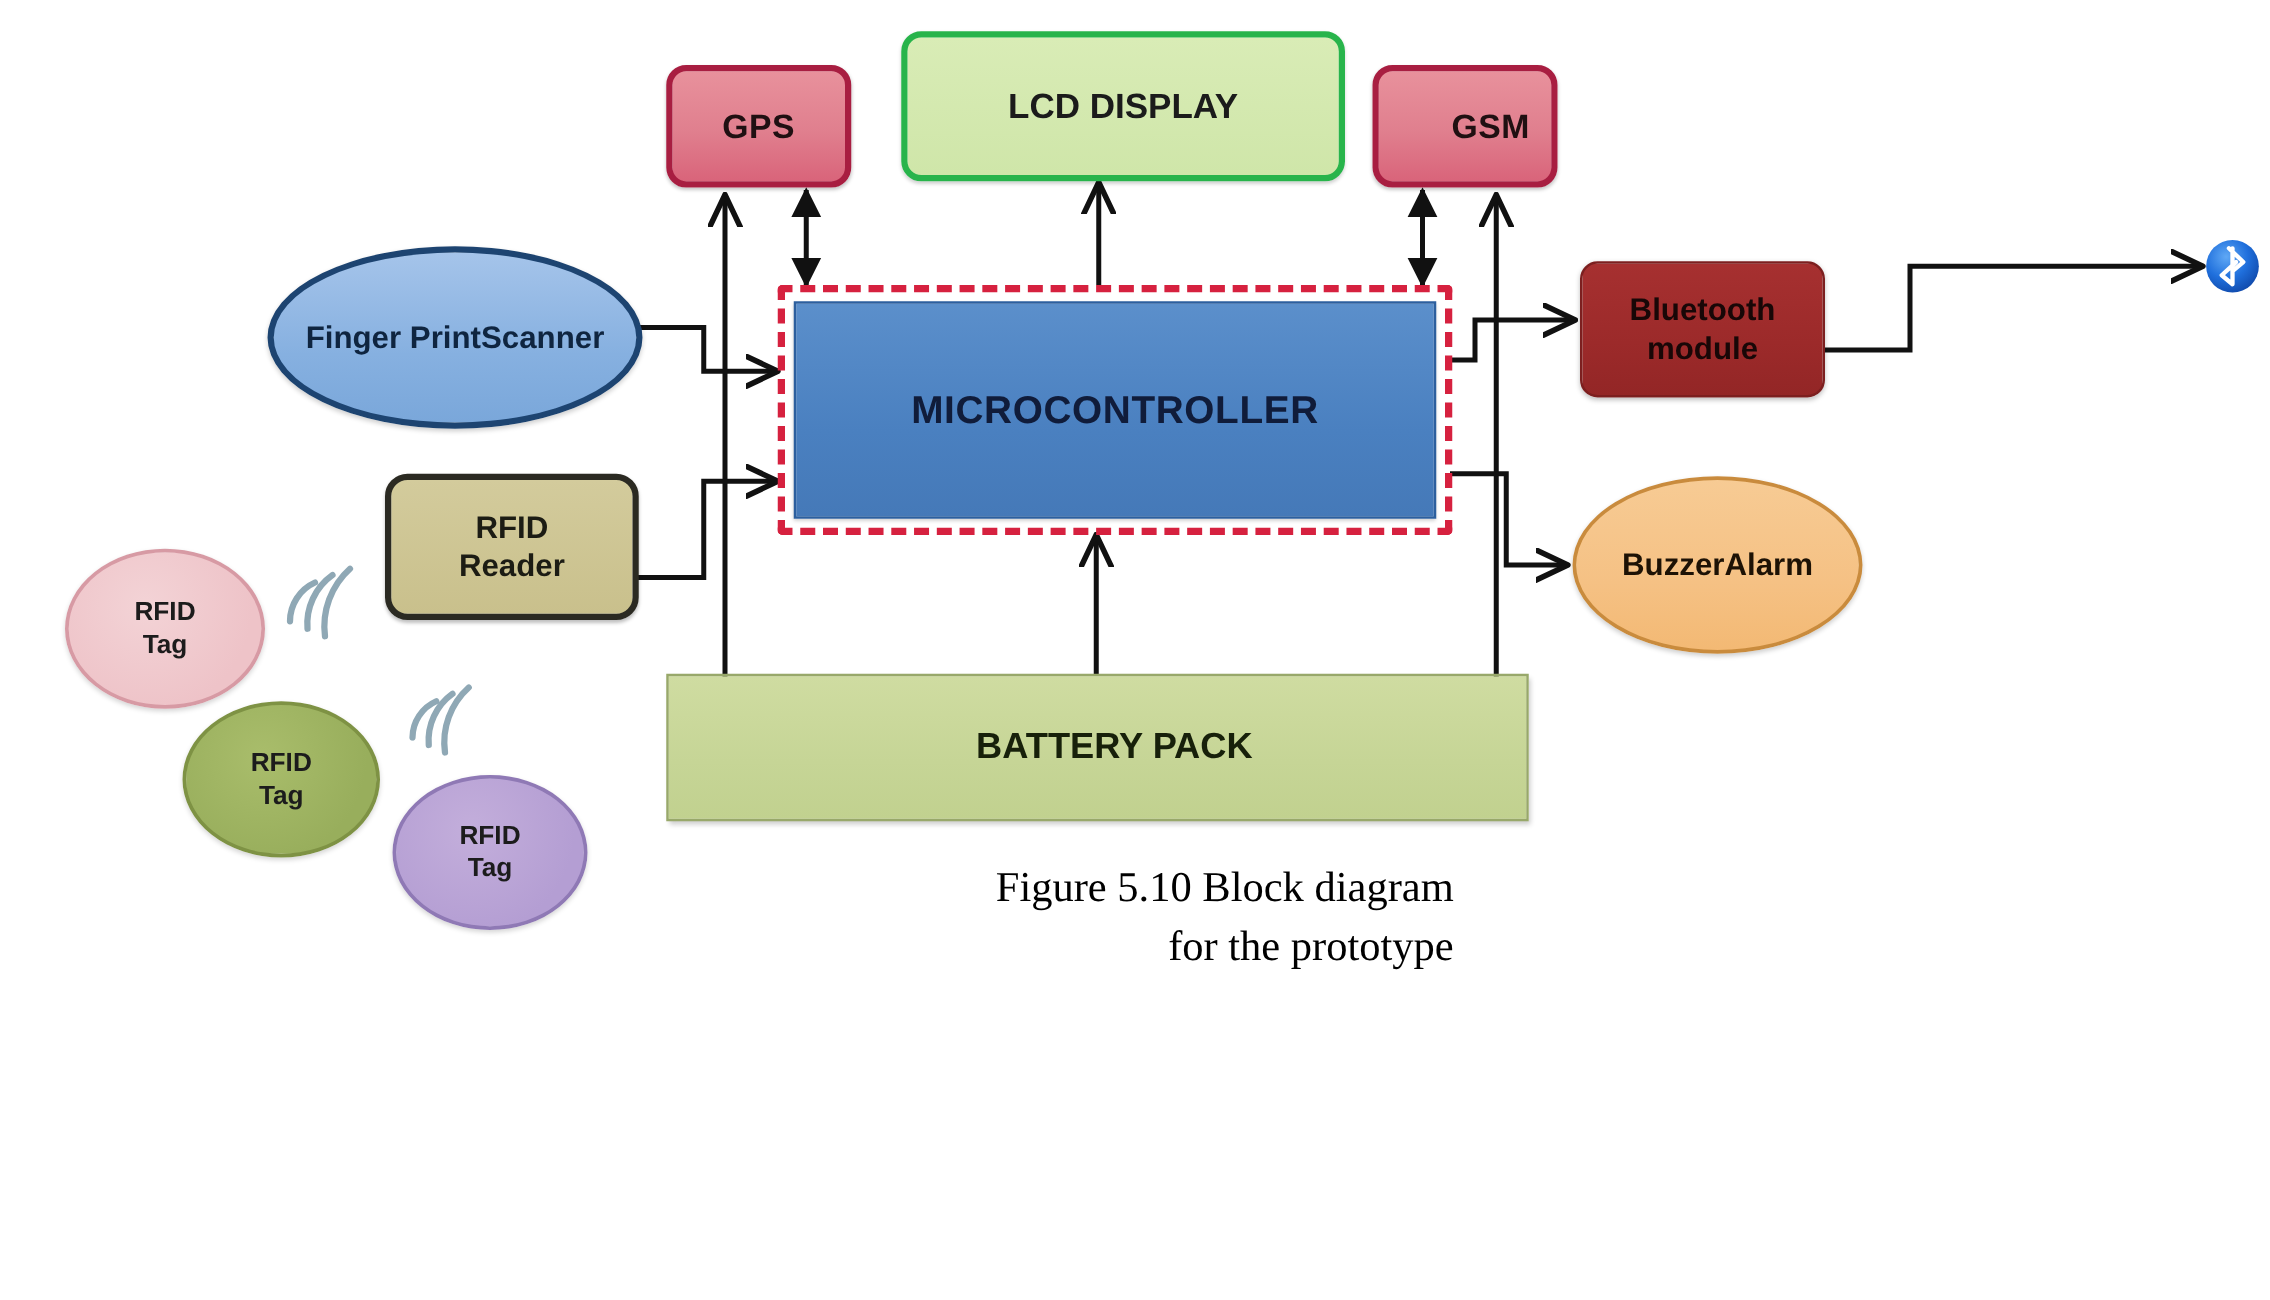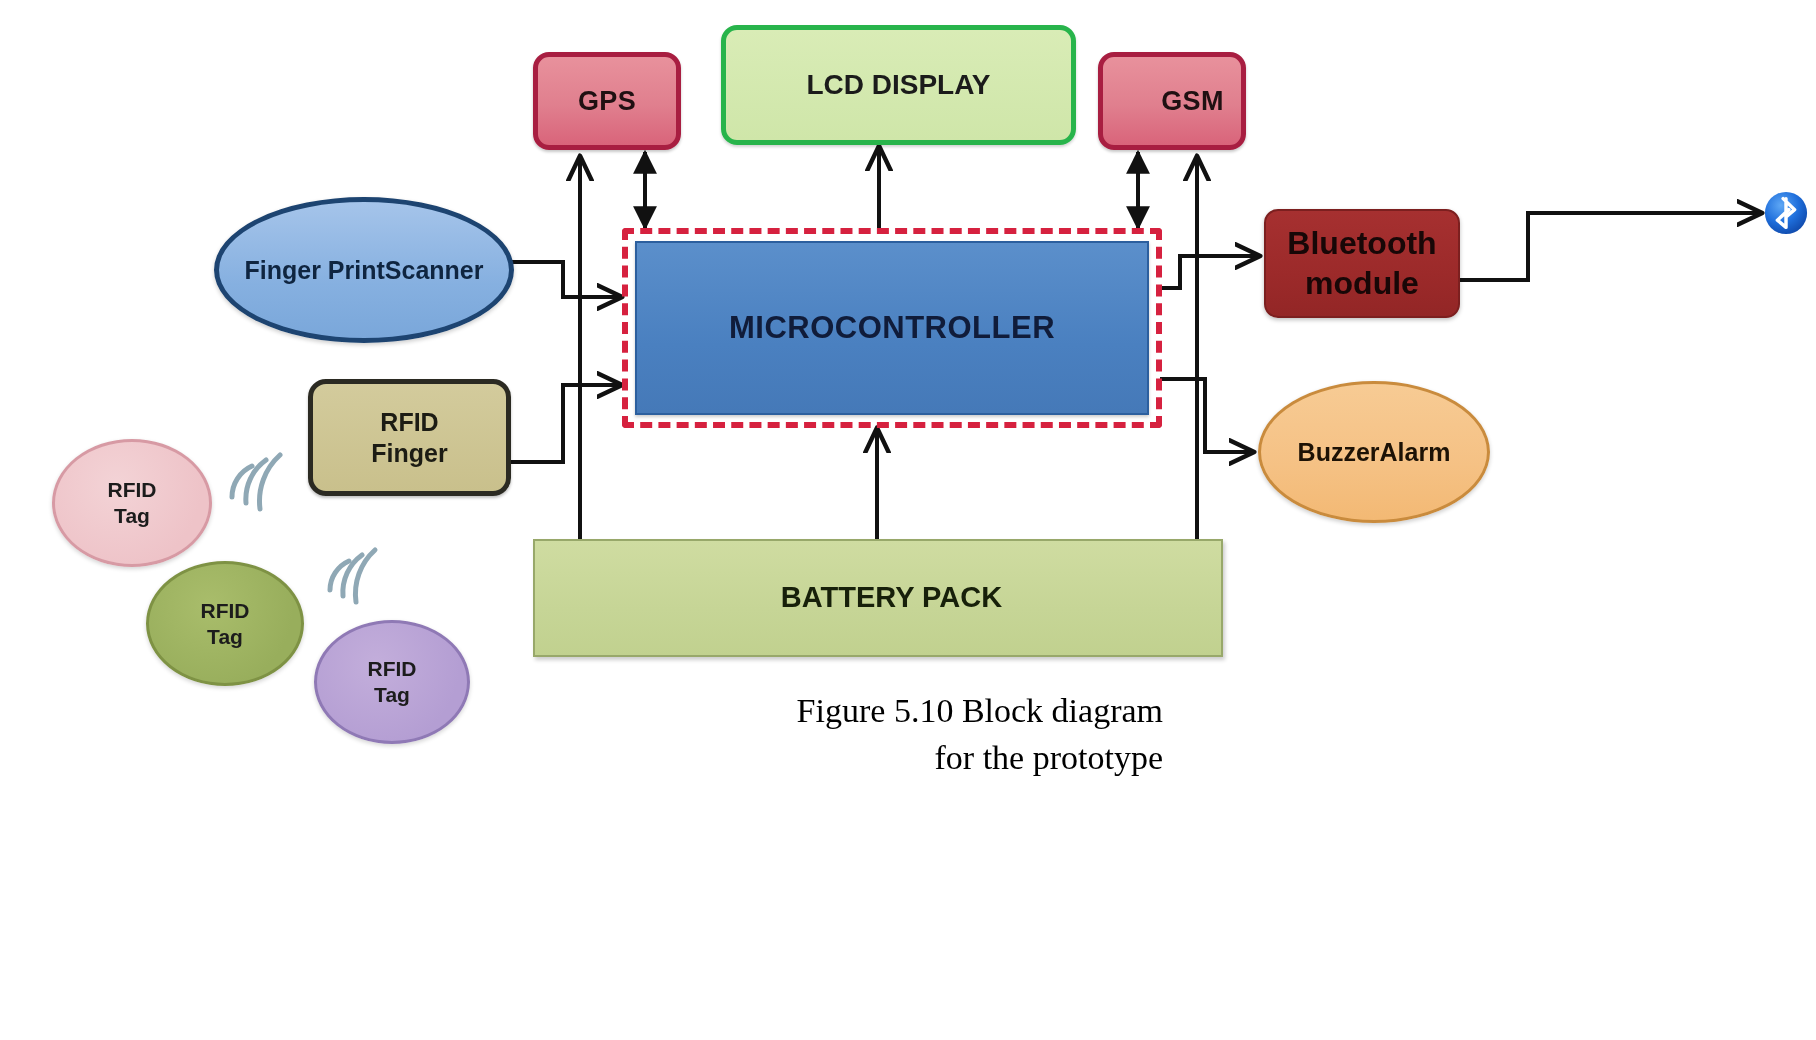--- a/index.html
+++ b/index.html
@@ -113,21 +113,21 @@
   }
   .tag-pink  { background: radial-gradient(circle at 40% 35%, #f3d3d6 0%, #eec3c8 70%); border: 3px solid #d79aa4; }
   .tag-green { background: radial-gradient(circle at 40% 35%, #a9bd6b 0%, #98ae5c 70%); border: 3px solid #7e9244; }
   .tag-purple{ background: radial-gradient(circle at 40% 35%, #c3aedb 0%, #b49ed3 70%); border: 3px solid #8f79b5; }
 
   
   .mod-bt {
     background: linear-gradient(180deg,#a63030 0%, #9c2a2a 60%, #932626 100%);
     border: 2px solid #7c1f1f;
     border-radius: 14px;
-    font-size: 32px;
+    font-size: 25px;
     color: #180707;
     box-shadow: 0 2px 4px rgba(0,0,0,.25);
   }
 
   
   .mod-buzzer {
     background: linear-gradient(180deg,#f7cb94 0%, #f5c184 60%, #f3b974 100%);
     border: 3px solid #c98b3d;
     border-radius: 50%;
     font-size: 25px;
@@ -234,21 +234,21 @@
     </div>
   </div>
 
   <div class="node mod-fps" style="left:214px; top:197px; width:300px; height:146px; flex-direction:row;">
     <span>Finger Print</span>
     <span>Scanner</span>
   </div>
 
   <div class="node mod-rfid-reader" style="left:308px; top:379px; width:203px; height:117px; flex-direction:column;">
     <span>RFID</span>
-    <span>Finger</span>
+    <span>Reader</span>
   </div>
 
   <div class="node tag tag-pink" style="left:52px; top:439px; width:160px; height:128px; flex-direction:column;">
     <span>RFID</span>
     <span>Tag</span>
   </div>
 
   <div class="node tag tag-green" style="left:146px; top:561px; width:158px; height:125px; flex-direction:column;">
     <span>RFID</span>
     <span>Tag</span>

